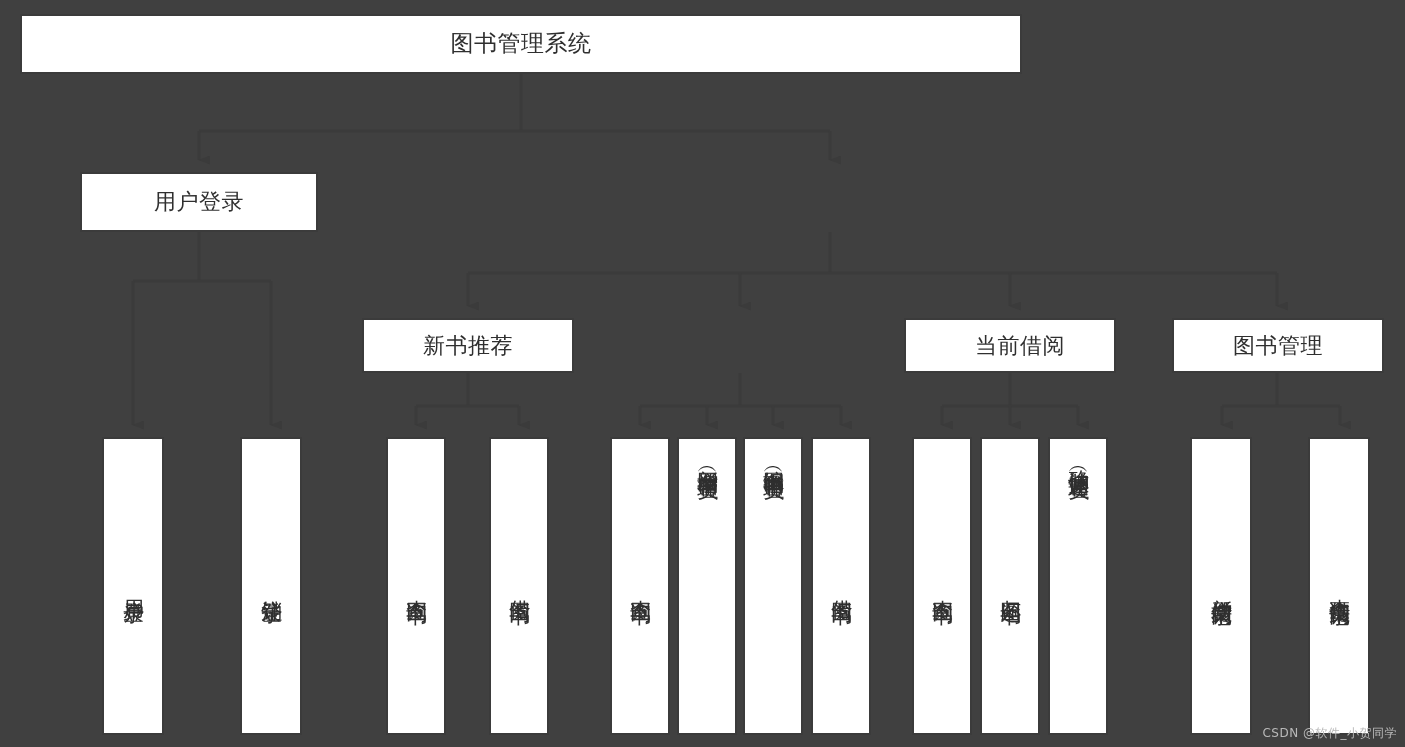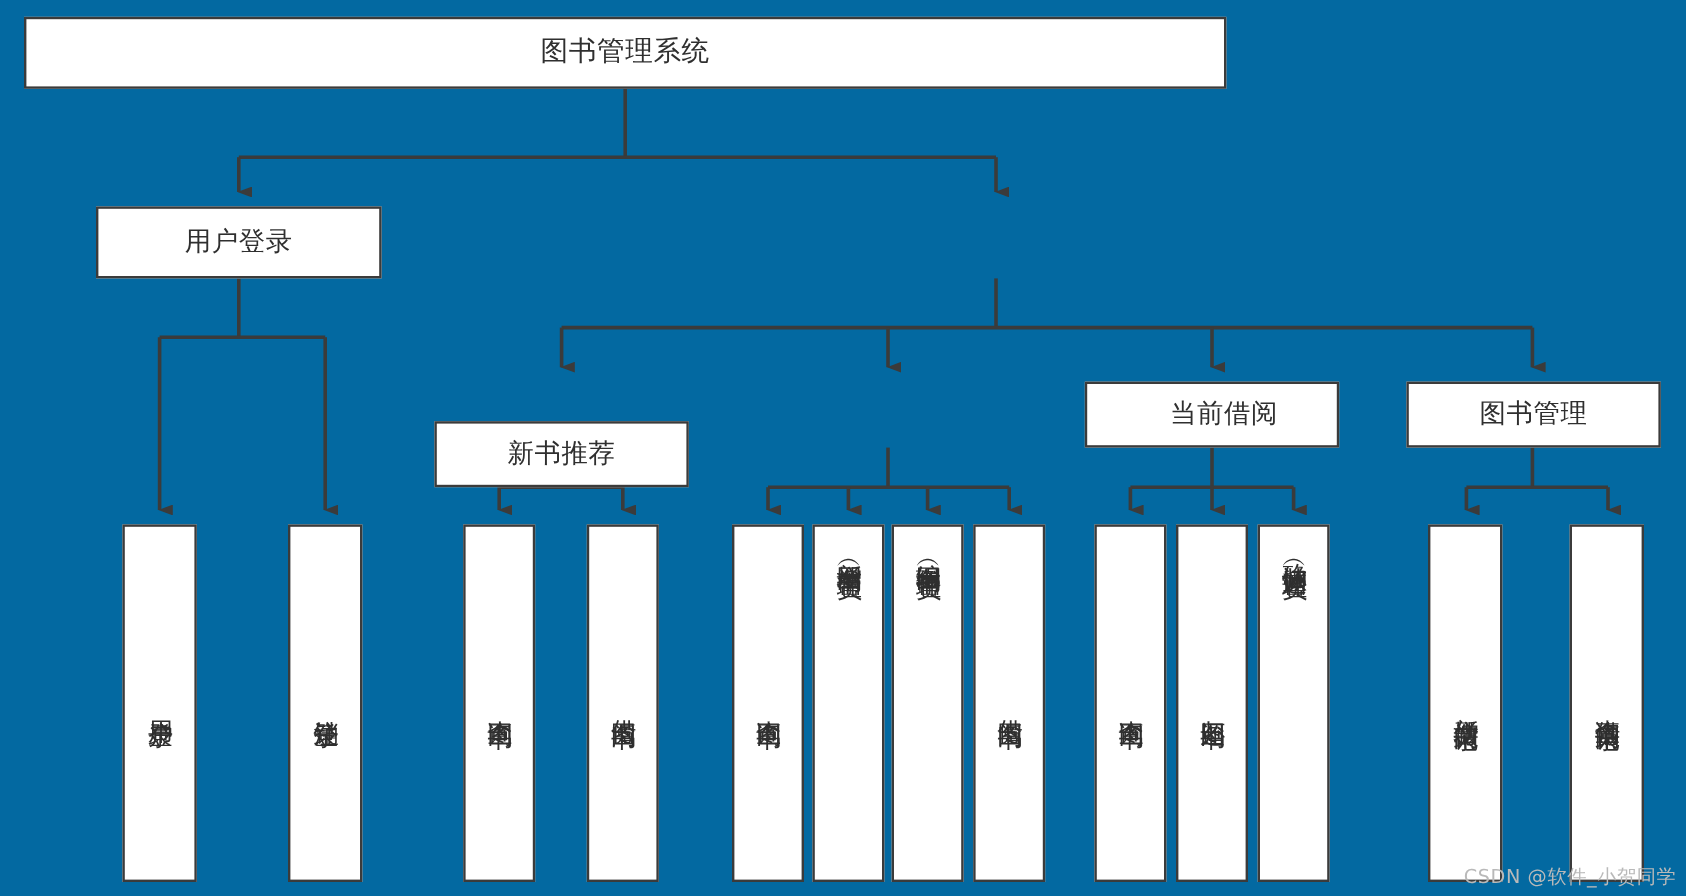--- a/index.html
+++ b/index.html
@@ -7,21 +7,21 @@
     padding: 0;
     background: #ffffff;
   }
   body {
     font-family: "DejaVu Sans", "Liberation Sans", sans-serif;
   }
   #diagram-root {
     position: relative;
     width: 1405px;
     height: 747px;
-    background: #0369a1;
+    background: #404040;
     overflow: hidden;
   }
   #edges-layer {
     position: absolute;
     left: 0;
     top: 0;
     width: 1405px;
     height: 747px;
     pointer-events: none;
   }
@@ -64,21 +64,21 @@
     white-space: nowrap;
   }
   .node.v.mid {
     align-items: center;
     padding-top: 0;
   }
   #watermark {
     position: absolute;
     right: 8px;
     bottom: 5px;
-    font-size: 16px;
+    font-size: 12px;
     color: #b9b9b9;
     letter-spacing: 0.5px;
     white-space: nowrap;
     font-family: "DejaVu Sans", "Liberation Sans", sans-serif;
   }
 </style>
 </head>
 <body>
 
 <div id="diagram-root">
@@ -136,21 +136,21 @@
   </svg>
 
   <div class="node h root" style="left:20px; top:14px; width:1002px; height:60px;">
     <span class="node-label">图书管理系统</span>
   </div>
 
   <div class="node h" style="left:80px; top:172px; width:238px; height:60px;">
     <span class="node-label">用户登录</span>
   </div>
 
-  <div class="node h" style="left:362px; top:318px; width:212px; height:55px;margin-top:33px;">
+  <div class="node h" style="left:362px; top:318px; width:212px; height:55px;">
     <span class="node-label">新书推荐</span>
   </div>
   <div class="node h" style="left:904px; top:318px; width:212px; height:55px;padding-left:20px;">
     <span class="node-label">当前借阅</span>
   </div>
   <div class="node h" style="left:1172px; top:318px; width:212px; height:55px;">
     <span class="node-label">图书管理</span>
   </div>
 
   <div class="node v mid" style="left:102px; top:437px; width:62px; height:298px;">

